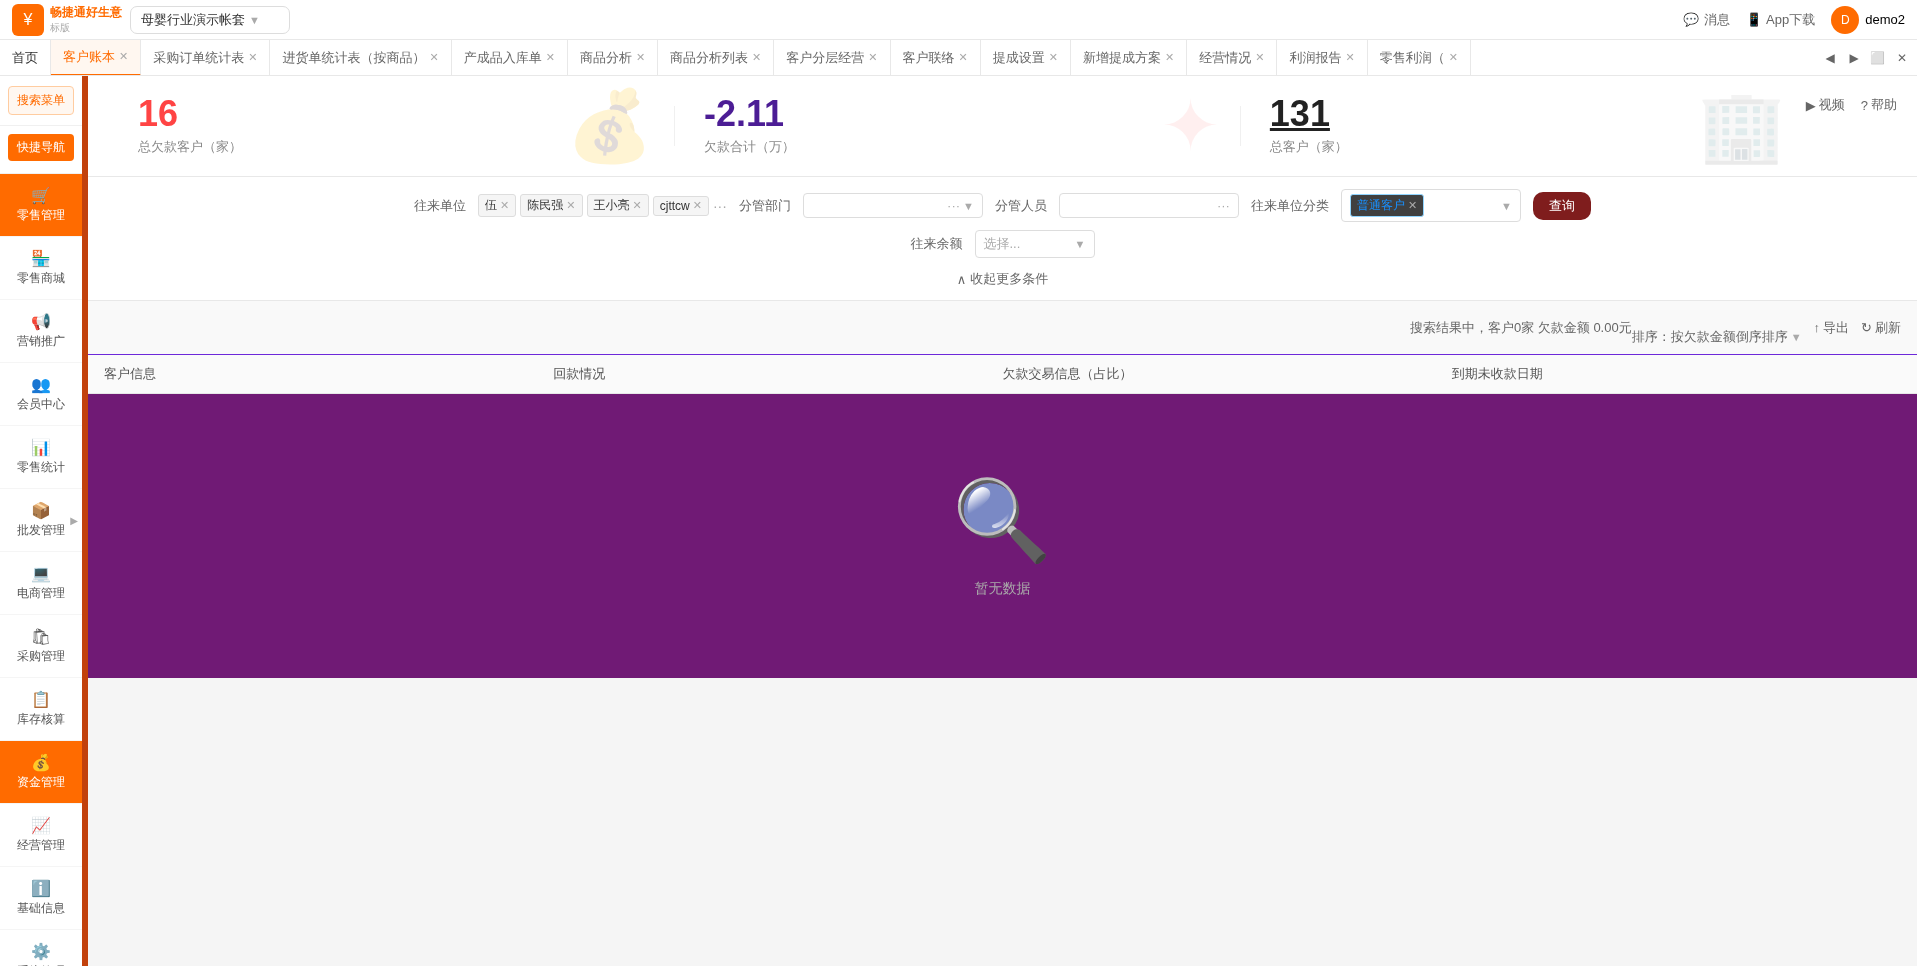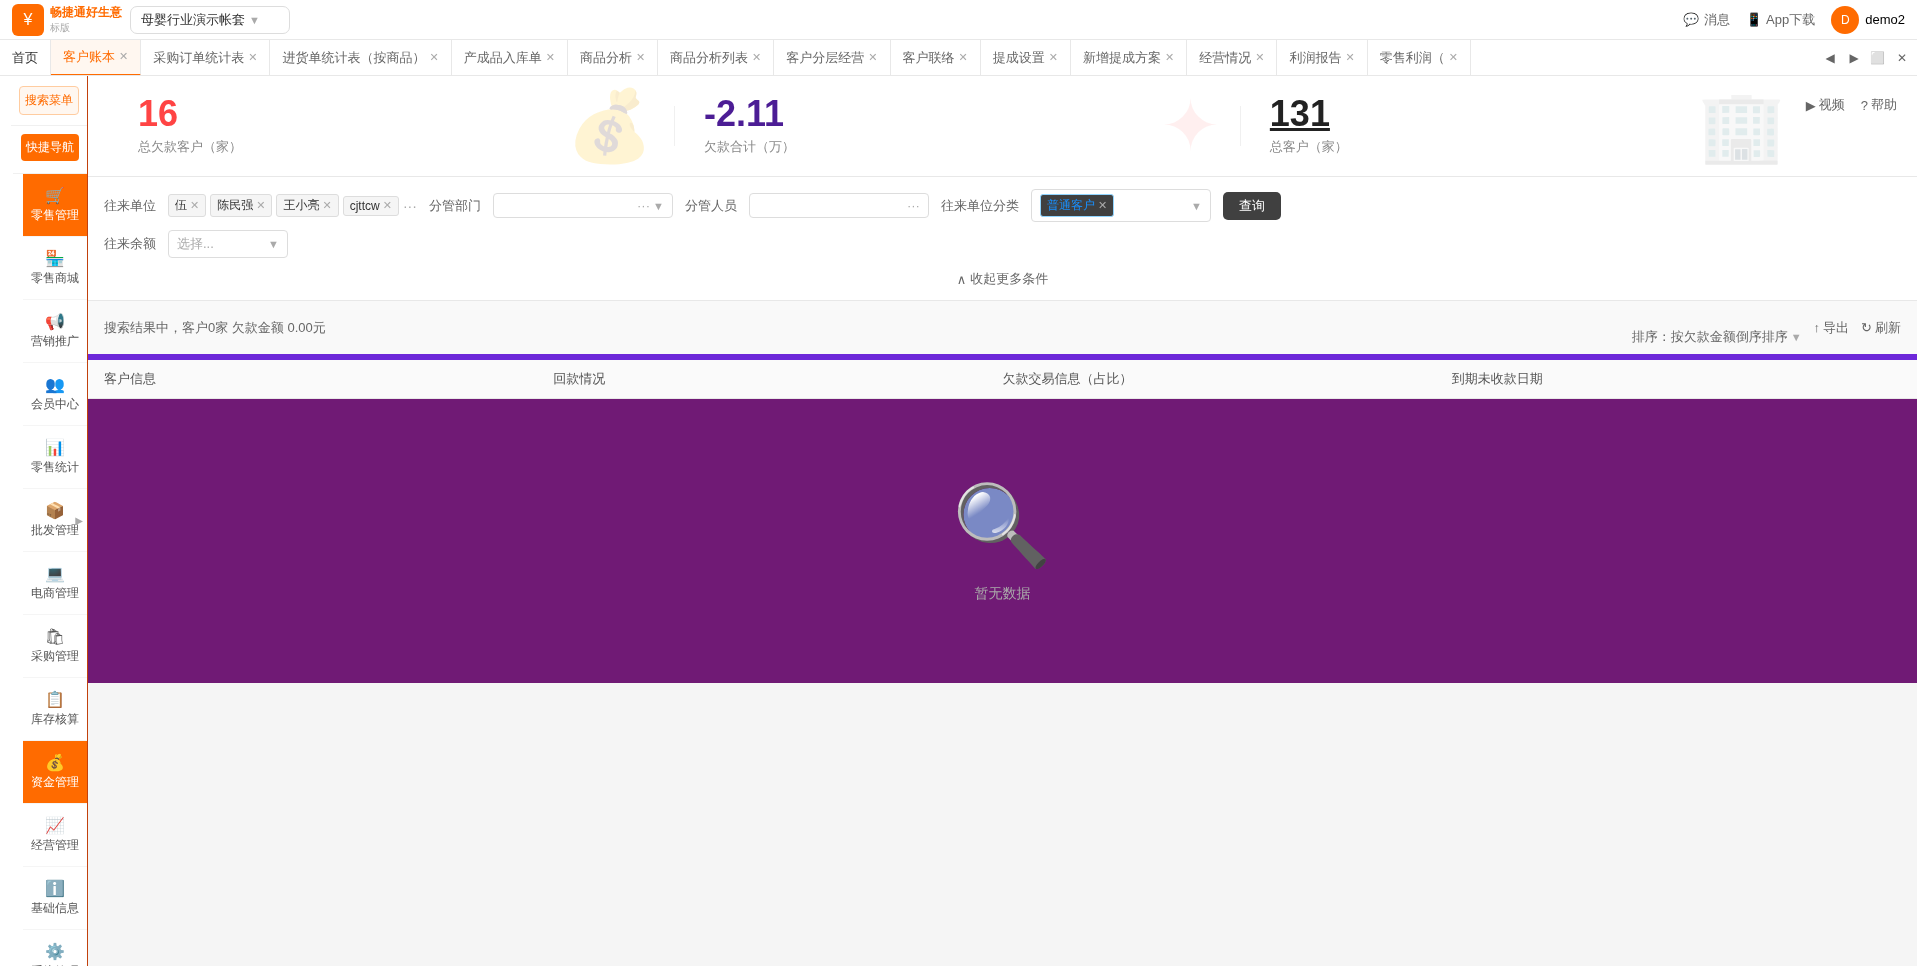--- a/index.html
+++ b/index.html
@@ -21,21 +21,21 @@
     .tab-item.active { background: #fff7f0; color: #ff6b00; border-bottom: 2px solid #ff6b00; }
     .tab-item.home { color: #333; font-weight: 500; }
     .tab-close { color: #aaa; font-size: 11px; cursor: pointer; }
     .tab-nav-btns { display: flex; align-items: center; margin-left: auto; gap: 2px; padding-right: 4px; }
     .tab-nav-btn { width: 22px; height: 22px; display: flex; align-items: center; justify-content: center; cursor: pointer; color: #666; font-size: 12px; }
 
     
     .main-wrapper { display: flex; flex: 1; overflow: hidden; }
 
     
-    .sidebar { width: 88px; background: #fff; border-right: 1px solid #c2410c; display: flex; flex-direction: column; overflow-y: auto; flex-shrink: 0; align-items: flex-end; }
+    .sidebar { width: 88px; background: #fff; border-right: 6px solid #c2410c; display: flex; flex-direction: column; overflow-y: auto; flex-shrink: 0; }
     .sidebar-search { padding: 10px 8px; border-bottom: 1px solid #f0f0f0; }
     .sidebar-search-btn { width: 100%; background: #fff7f0; color: #ff6b00; border: 1px solid #ffcca0; border-radius: 4px; padding: 5px; text-align: center; cursor: pointer; font-size: 12px; }
     .sidebar-nav { display: flex; flex-direction: column; }
     .sidebar-item { padding: 12px 8px; text-align: center; cursor: pointer; color: #555; font-size: 12px; border-bottom: 1px solid #f5f5f5; display: flex; align-items: center; justify-content: center; gap: 0; flex-direction: column; }
     .sidebar-item.active { background: #ff6b00; color: white; }
     .sidebar-item .s-icon { font-size: 16px; margin-bottom: 2px; }
     .sidebar-quick-btn { width: 100%; background: #ff6b00; color: white; border: none; border-radius: 4px; padding: 5px; text-align: center; cursor: pointer; font-size: 12px; margin-bottom: 4px; }
 
     
     .page-content { flex: 1; overflow-y: auto; background: #f5f5f5; }
@@ -45,32 +45,32 @@
     .stat-card { flex: 1; display: flex; flex-direction: column; align-items: flex-start; padding: 0 30px; position: relative; }
     .stat-card + .stat-card::before { content: ''; position: absolute; left: 0; top: 10px; bottom: 10px; width: 1px; background: #f0f0f0; }
     .stat-value { font-size: 36px; font-weight: bold; color: #ff4444; line-height: 1; }
     .stat-value.dark { color: #222; text-decoration: underline; }
     .stat-label { font-size: 13px; color: #888; margin-top: 6px; }
     .stat-header-actions { display: flex; align-items: center; gap: 16px; margin-left: auto; align-self: flex-start; }
     .stat-action { color: #666; font-size: 13px; cursor: pointer; display: flex; align-items: center; gap: 3px; }
 
     
     .filter-area { background: #fff; padding: 12px 16px; border-bottom: 1px solid #e8e8e8; }
-    .filter-row { display: flex; align-items: center; gap: 12px; margin-bottom: 8px; flex-wrap: wrap; }
+    .filter-row { display: flex; align-items: center; gap: 12px; margin-bottom: 8px; flex-wrap: wrap; justify-content: center; }
     .filter-label { color: #666; font-size: 13px; white-space: nowrap; }
     .filter-tags { display: flex; align-items: center; gap: 4px; flex-wrap: wrap; }
     .filter-tag { display: flex; align-items: center; gap: 3px; background: #f5f5f5; border: 1px solid #ddd; border-radius: 3px; padding: 2px 6px; font-size: 12px; color: #333; }
     .filter-tag .remove { color: #aaa; cursor: pointer; font-size: 11px; }
     .filter-more { color: #aaa; cursor: pointer; font-size: 14px; }
     .filter-select { border: 1px solid #ddd; border-radius: 4px; padding: 4px 8px; font-size: 13px; color: #666; background: #fff; min-width: 120px; display: flex; align-items: center; justify-content: space-between; cursor: pointer; }
-    .search-btn { background: #404040; color: white; border: none; border-radius: 5px; padding: 5px 16px; cursor: pointer; font-size: 13px; }
+    .search-btn { background: #7f1d1d; color: white; border: none; border-radius: 10px; padding: 5px 16px; cursor: pointer; font-size: 13px; }
     .collapse-btn { display: flex; align-items: center; gap: 4px; color: #666; font-size: 13px; cursor: pointer; margin: 0 auto; }
 
     
-    .results-bar { background: #f9f9f9; padding: 8px 16px; display: flex; align-items: center; justify-content: space-between; border-bottom: 6px solid #6d28d9; }
+    .results-bar { background: #f9f9f9; padding: 8px 16px; display: flex; align-items: center; justify-content: flex-end; border-bottom: 1px solid #6d28d9; }
     .results-info { color: #666; font-size: 13px; }
     .results-actions { display: flex; align-items: center; gap: 12px; }
     .sort-btn { display: flex; align-items: center; gap: 3px; color: #666; font-size: 13px; cursor: pointer; margin-top: 19px; }
     .action-btn { display: flex; align-items: center; gap: 3px; color: #666; font-size: 13px; cursor: pointer; }
 
     
     .table-area { background: #701a75; }
     .table-header { display: grid; grid-template-columns: 2fr 2fr 2fr 2fr; padding: 10px 16px; border-bottom: 1px solid #e8e8e8; background: #fafafa; }
     .table-col-header { color: #555; font-size: 13px; font-weight: 500; }
 

